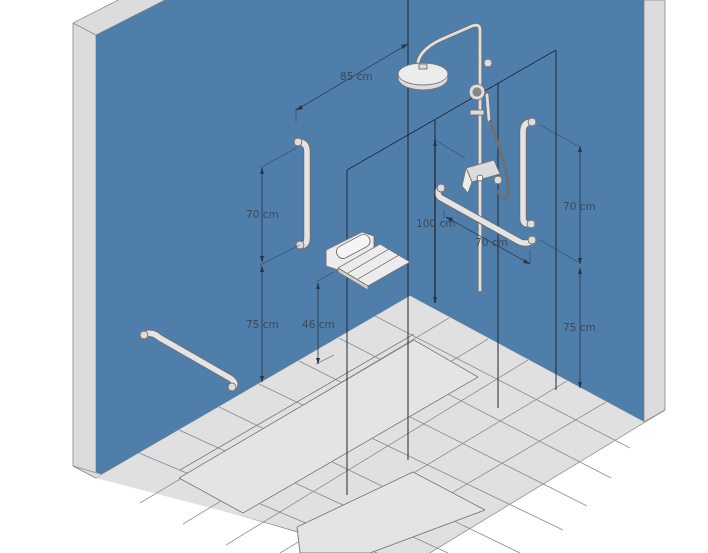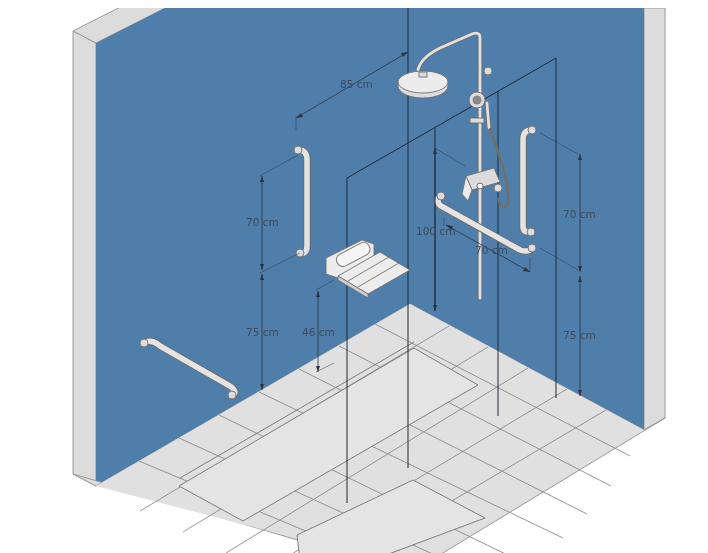--- a/index.html
+++ b/index.html
@@ -1,18 +1,18 @@
 <!DOCTYPE html>
 <html><head>
   <meta charset="utf-8">
   <style>
     html, body { margin: 0; padding: 0; background: #ffffff; }
     body { width: 708px; height: 553px; overflow: hidden; position: relative;
            font-family: "DejaVu Sans", sans-serif; }
-    #stage { position: absolute; left: 0; top: 8px; width: 708px; height: 421px; }
+    #stage { position: absolute; left: 0; top: 0; width: 708px; height: 421px; }
     svg text { font-family: "DejaVu Sans", sans-serif; font-size: 10.5px; fill: #3d4a5a; }
     .dim-line { stroke: #2b3440; stroke-width: 0.8; fill: none; }
     .ext-line { stroke: #2b3440; stroke-width: 0.6; fill: none; opacity: 0.8; }
     .glass { stroke: #1f2a36; stroke-width: 1; fill: none; }
     .tile { stroke: #8a8a8a; stroke-width: 0.9; fill: none; }
     .metal { fill: #dcdcdc; stroke: #6f6f6f; stroke-width: 0.9; }
     .metal-light { fill: #ececec; stroke: #6f6f6f; stroke-width: 0.9; }
     .rail { stroke: #6f6f6f; stroke-width: 7.5; stroke-linecap: round; fill: none; }
     .rail-in { stroke: #e4e4e4; stroke-width: 5.5; stroke-linecap: round; fill: none; }
     .pipe { stroke: #6f6f6f; stroke-width: 4.5; stroke-linecap: round; fill: none; }

